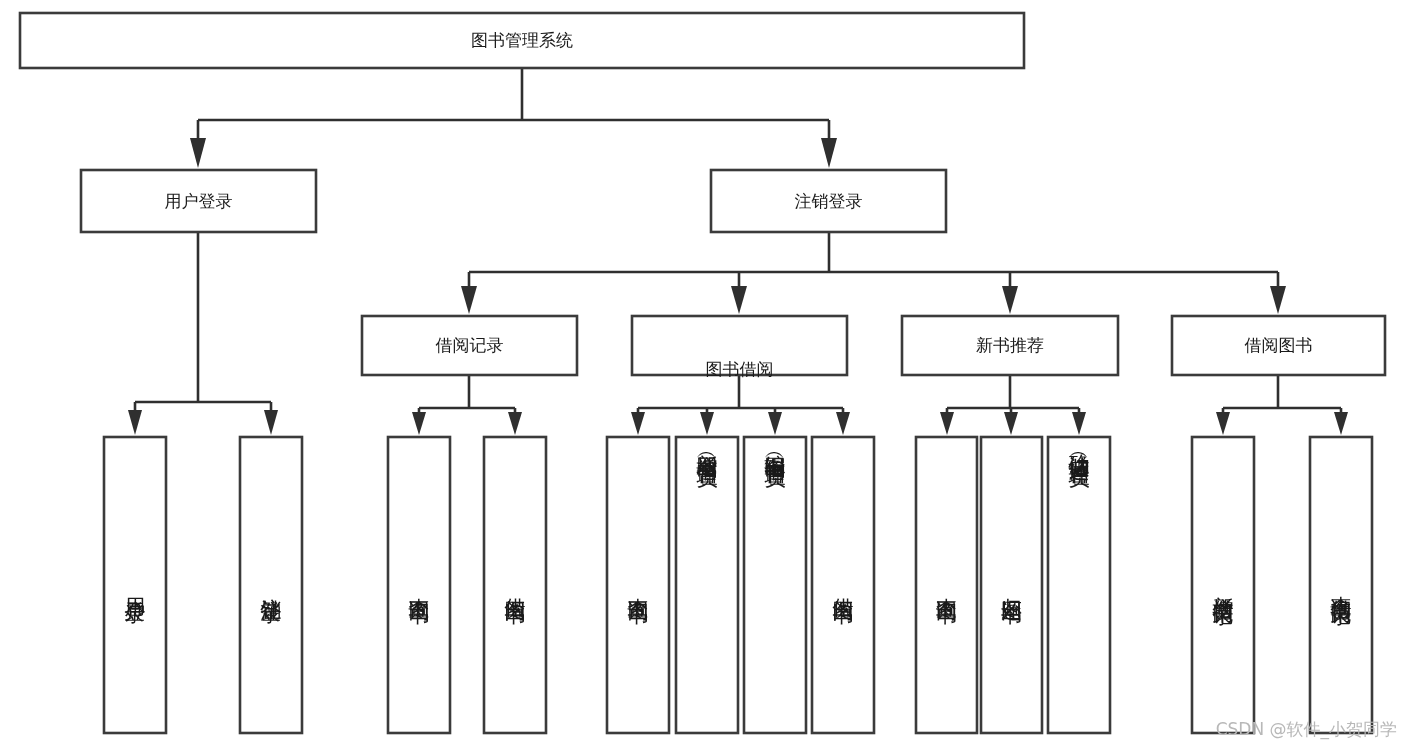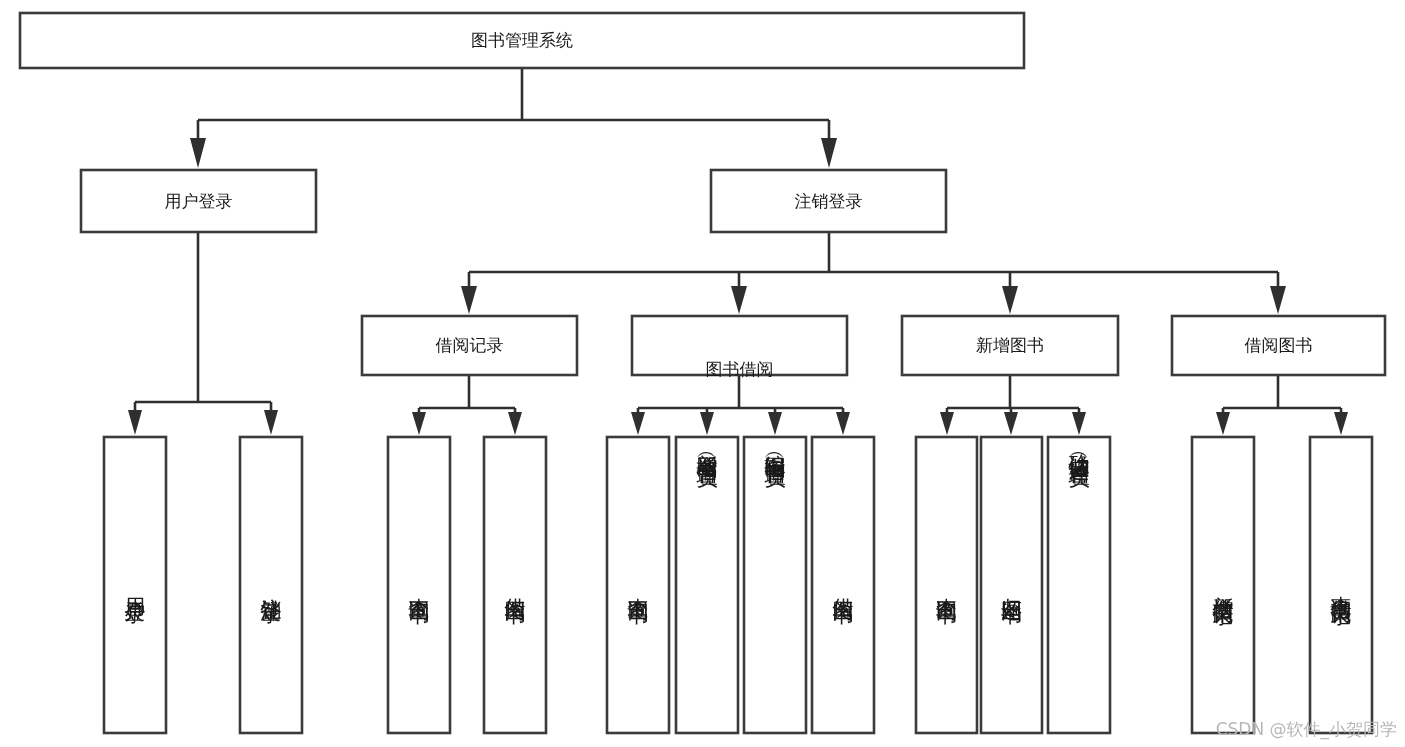--- a/index.html
+++ b/index.html
@@ -197,21 +197,21 @@
   <span class="htext">注销登录</span>
 </div>
 
 <div class="htext-wrap" style="left:362px; top:316px; width:215px; height:59px;">
   <span class="htext">借阅记录</span>
 </div>
 <div class="htext-wrap" style="left:632px; top:316px; width:215px; height:59px;margin-top:24px;">
   <span class="htext">图书借阅</span>
 </div>
 <div class="htext-wrap" style="left:902px; top:316px; width:216px; height:59px;">
-  <span class="htext">新增图书</span>
+  <span class="htext">新书推荐</span>
 </div>
 <div class="htext-wrap" style="left:1172px; top:316px; width:213px; height:59px;">
   <span class="htext">借阅图书</span>
 </div>
 
 <div class="vtext-wrap" style="left:104px; top:437px; width:62px; height:296px;">
   <span class="vtext">用户登录</span>
 </div>
 <div class="vtext-wrap" style="left:240px; top:437px; width:62px; height:296px;">
   <span class="vtext">注销登录</span>

